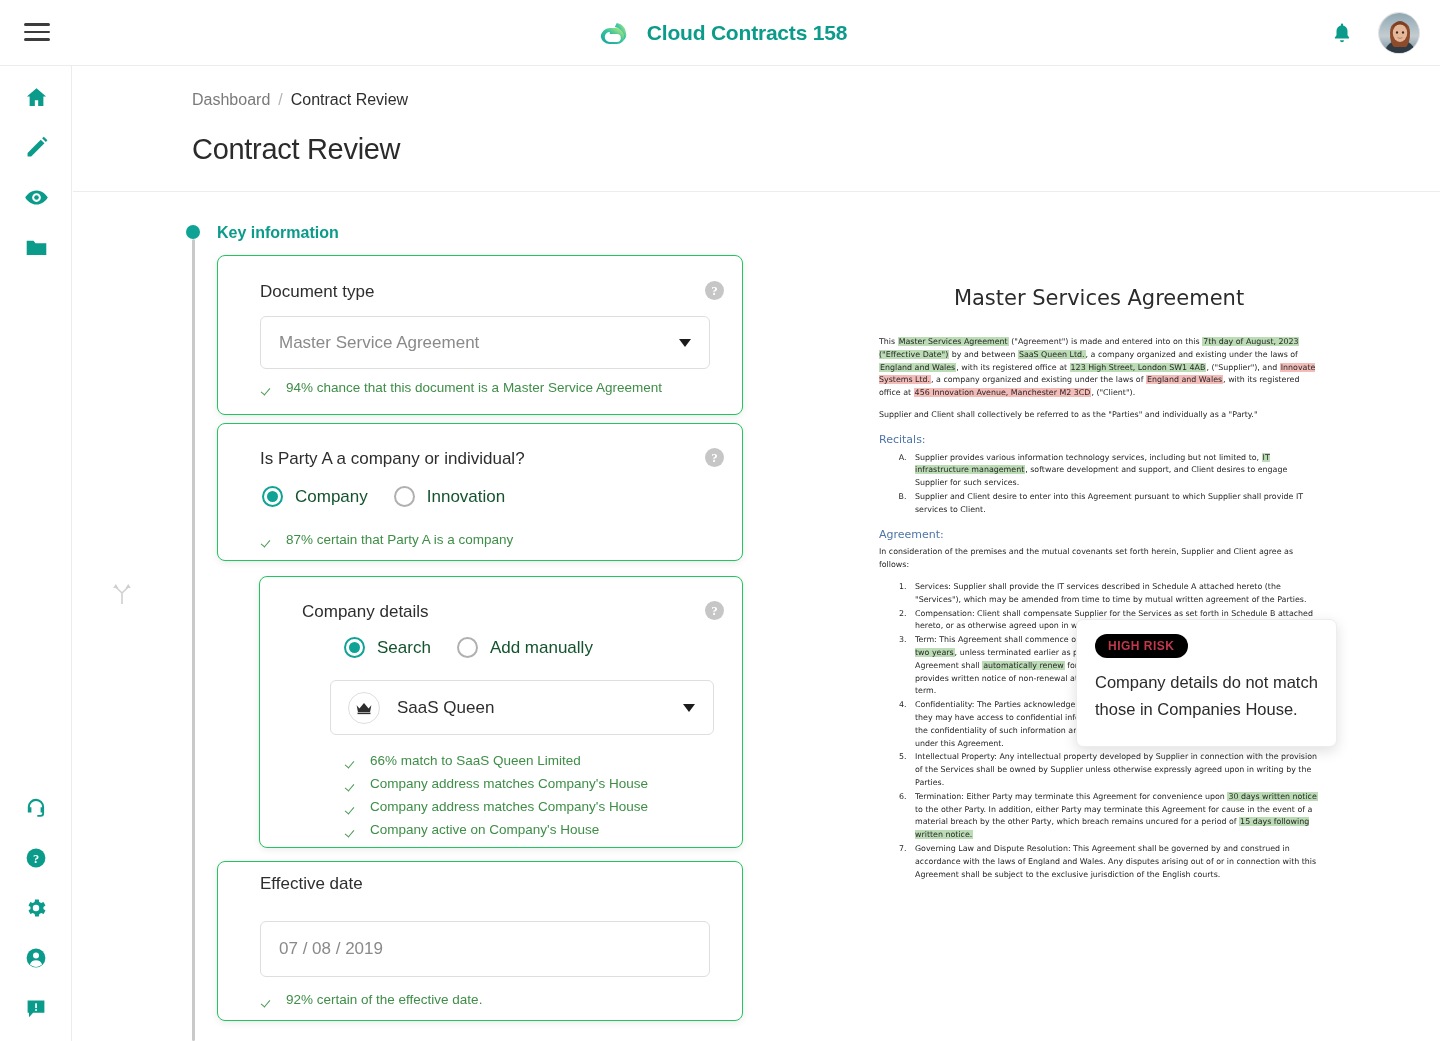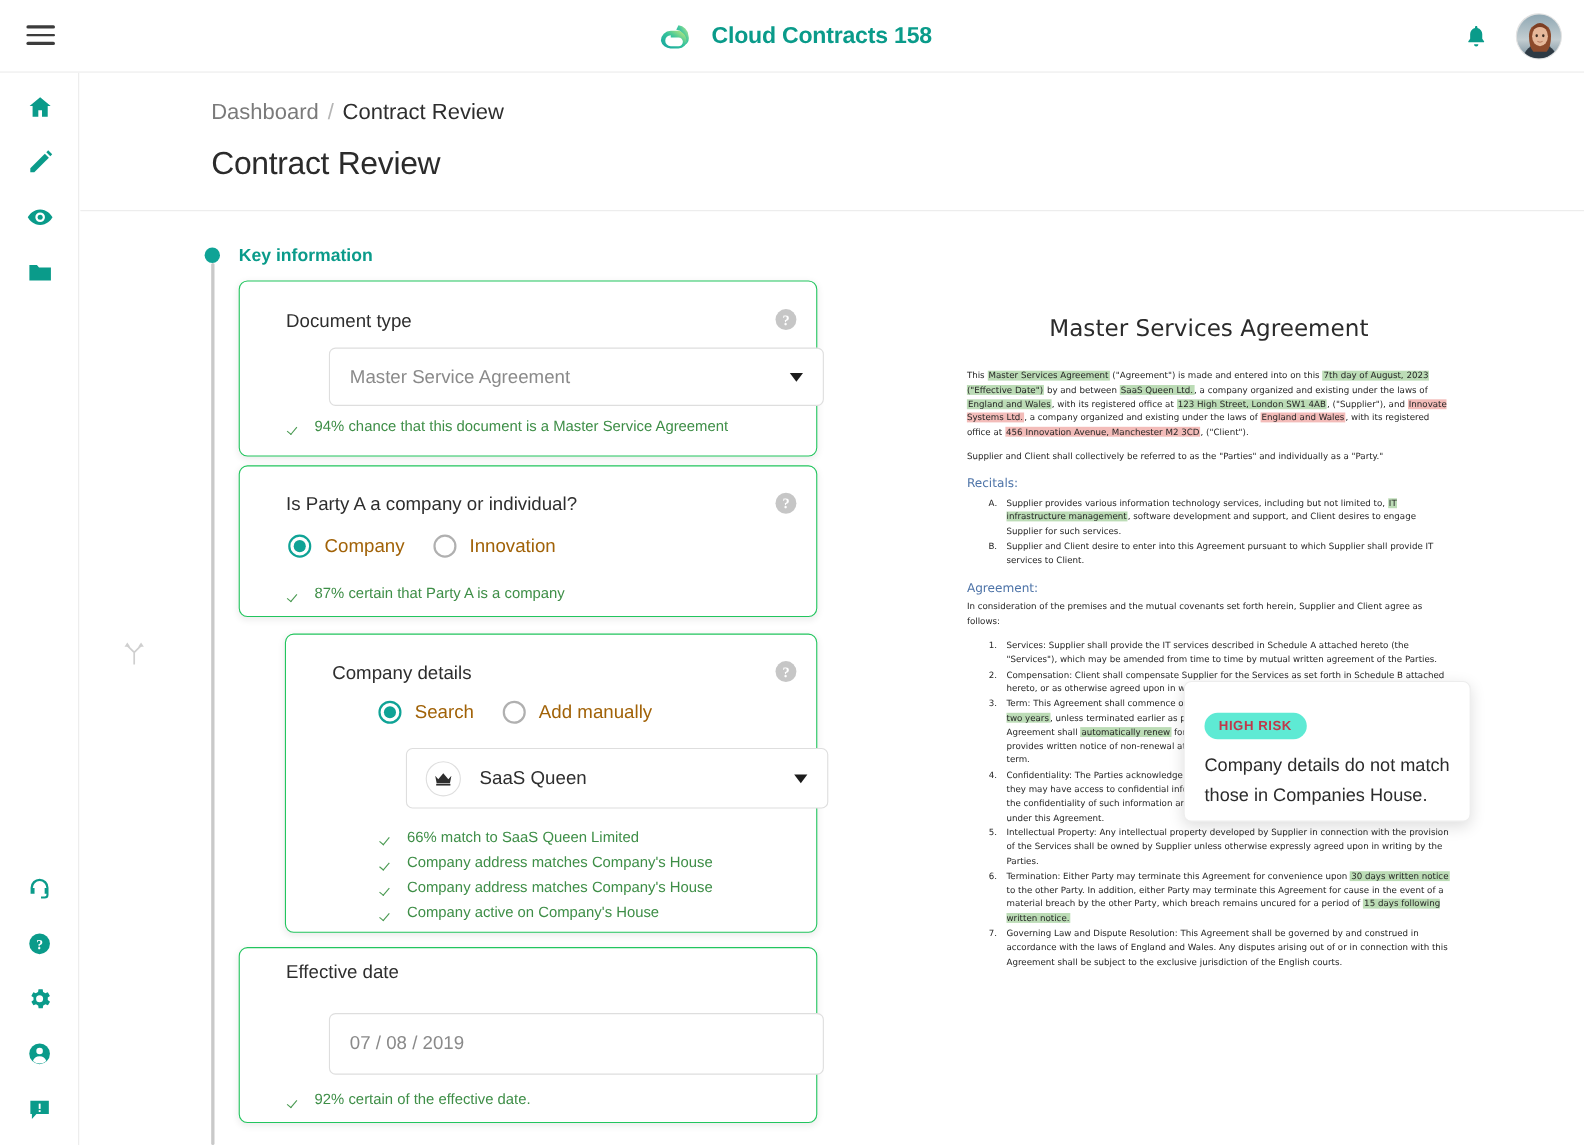--- a/index.html
+++ b/index.html
@@ -70,21 +70,21 @@
 
   
   .page-head {
     position: absolute; left: 73px; top: 66px;
     width: 1367px; height: 126px;
     background: #ffffff;
     border-bottom: 1px solid #ececec;
   }
   .breadcrumb {
     position: absolute; left: 119px; top: 25px;
-    font-size: 20px; color: #7a7a7a;
+    font-size: 16px; color: #7a7a7a;
     display: flex; gap: 8px; align-items: baseline;
   }
   .crumb-link { color: #7a7a7a; cursor: pointer; }
   .crumb-sep { color: #b5b5b5; }
   .crumb-current { color: #2e2e2e; cursor: pointer; }
   .page-title {
     position: absolute; left: 119px; top: 67px;
     font-size: 29px; color: #2b2b2b; font-weight: normal;
     letter-spacing: -0.3px;
   }
@@ -133,21 +133,20 @@
     cursor: pointer; font-family: "Liberation Serif", serif;
   }
 
   .field {
     position: absolute;
     border: 1px solid #dedede;
     border-radius: 6px;
     background: #ffffff;
     display: flex; align-items: center;
     cursor: pointer;
-    margin-left: 39px;
   }
   .field-text {
     font-size: 17px; color: #8a8a8a;
     padding-left: 18px;
   }
   .field-caret {
     position: absolute; right: 18px;
     width: 0; height: 0;
     border-left: 6px solid transparent;
     border-right: 6px solid transparent;
@@ -180,21 +179,21 @@
     width: 21px; height: 21px; border-radius: 50%;
     border: 2px solid #b0b0b0;
     display: flex; align-items: center; justify-content: center;
     flex: 0 0 21px;
   }
   .radio.on { border-color: #0fa396; }
   .radio.on::after {
     content: ""; width: 11px; height: 11px; border-radius: 50%;
     background: #0fa396;
   }
-  .radio-label { font-size: 17px; color: #a16207; }
+  .radio-label { font-size: 17px; color: #14532d; }
 
   .crown-circle {
     position: absolute; left: 17px;
     width: 32px; height: 32px; border-radius: 50%;
     border: 1px solid #dedede;
     display: flex; align-items: center; justify-content: center;
   }
 
   .branch-icon {
     position: absolute; left: 38px; top: 388px;
@@ -246,27 +245,26 @@
     width: 261px; height: 128px;
     background: #ffffff;
     border: 1px solid #ededed;
     border-radius: 7px;
     box-shadow: 0 4px 14px rgba(0,0,0,0.13);
     z-index: 30;
     padding: 14px 18px;
   }
   .risk-badge {
     display: inline-block;
-    background: #5eead4;
+    background: #000000;
     color: #c0384a;
     font-size: 12px; font-weight: bold;
     letter-spacing: 0.5px;
     padding: 5px 13px;
     border-radius: 12px;
-    margin-top: 14px;
   }
   .risk-text {
     margin-top: 11px;
     font-size: 16.5px;
     color: #2b2b2b;
     line-height: 1.65;
   }
 </style>
 </head>
 <body>

